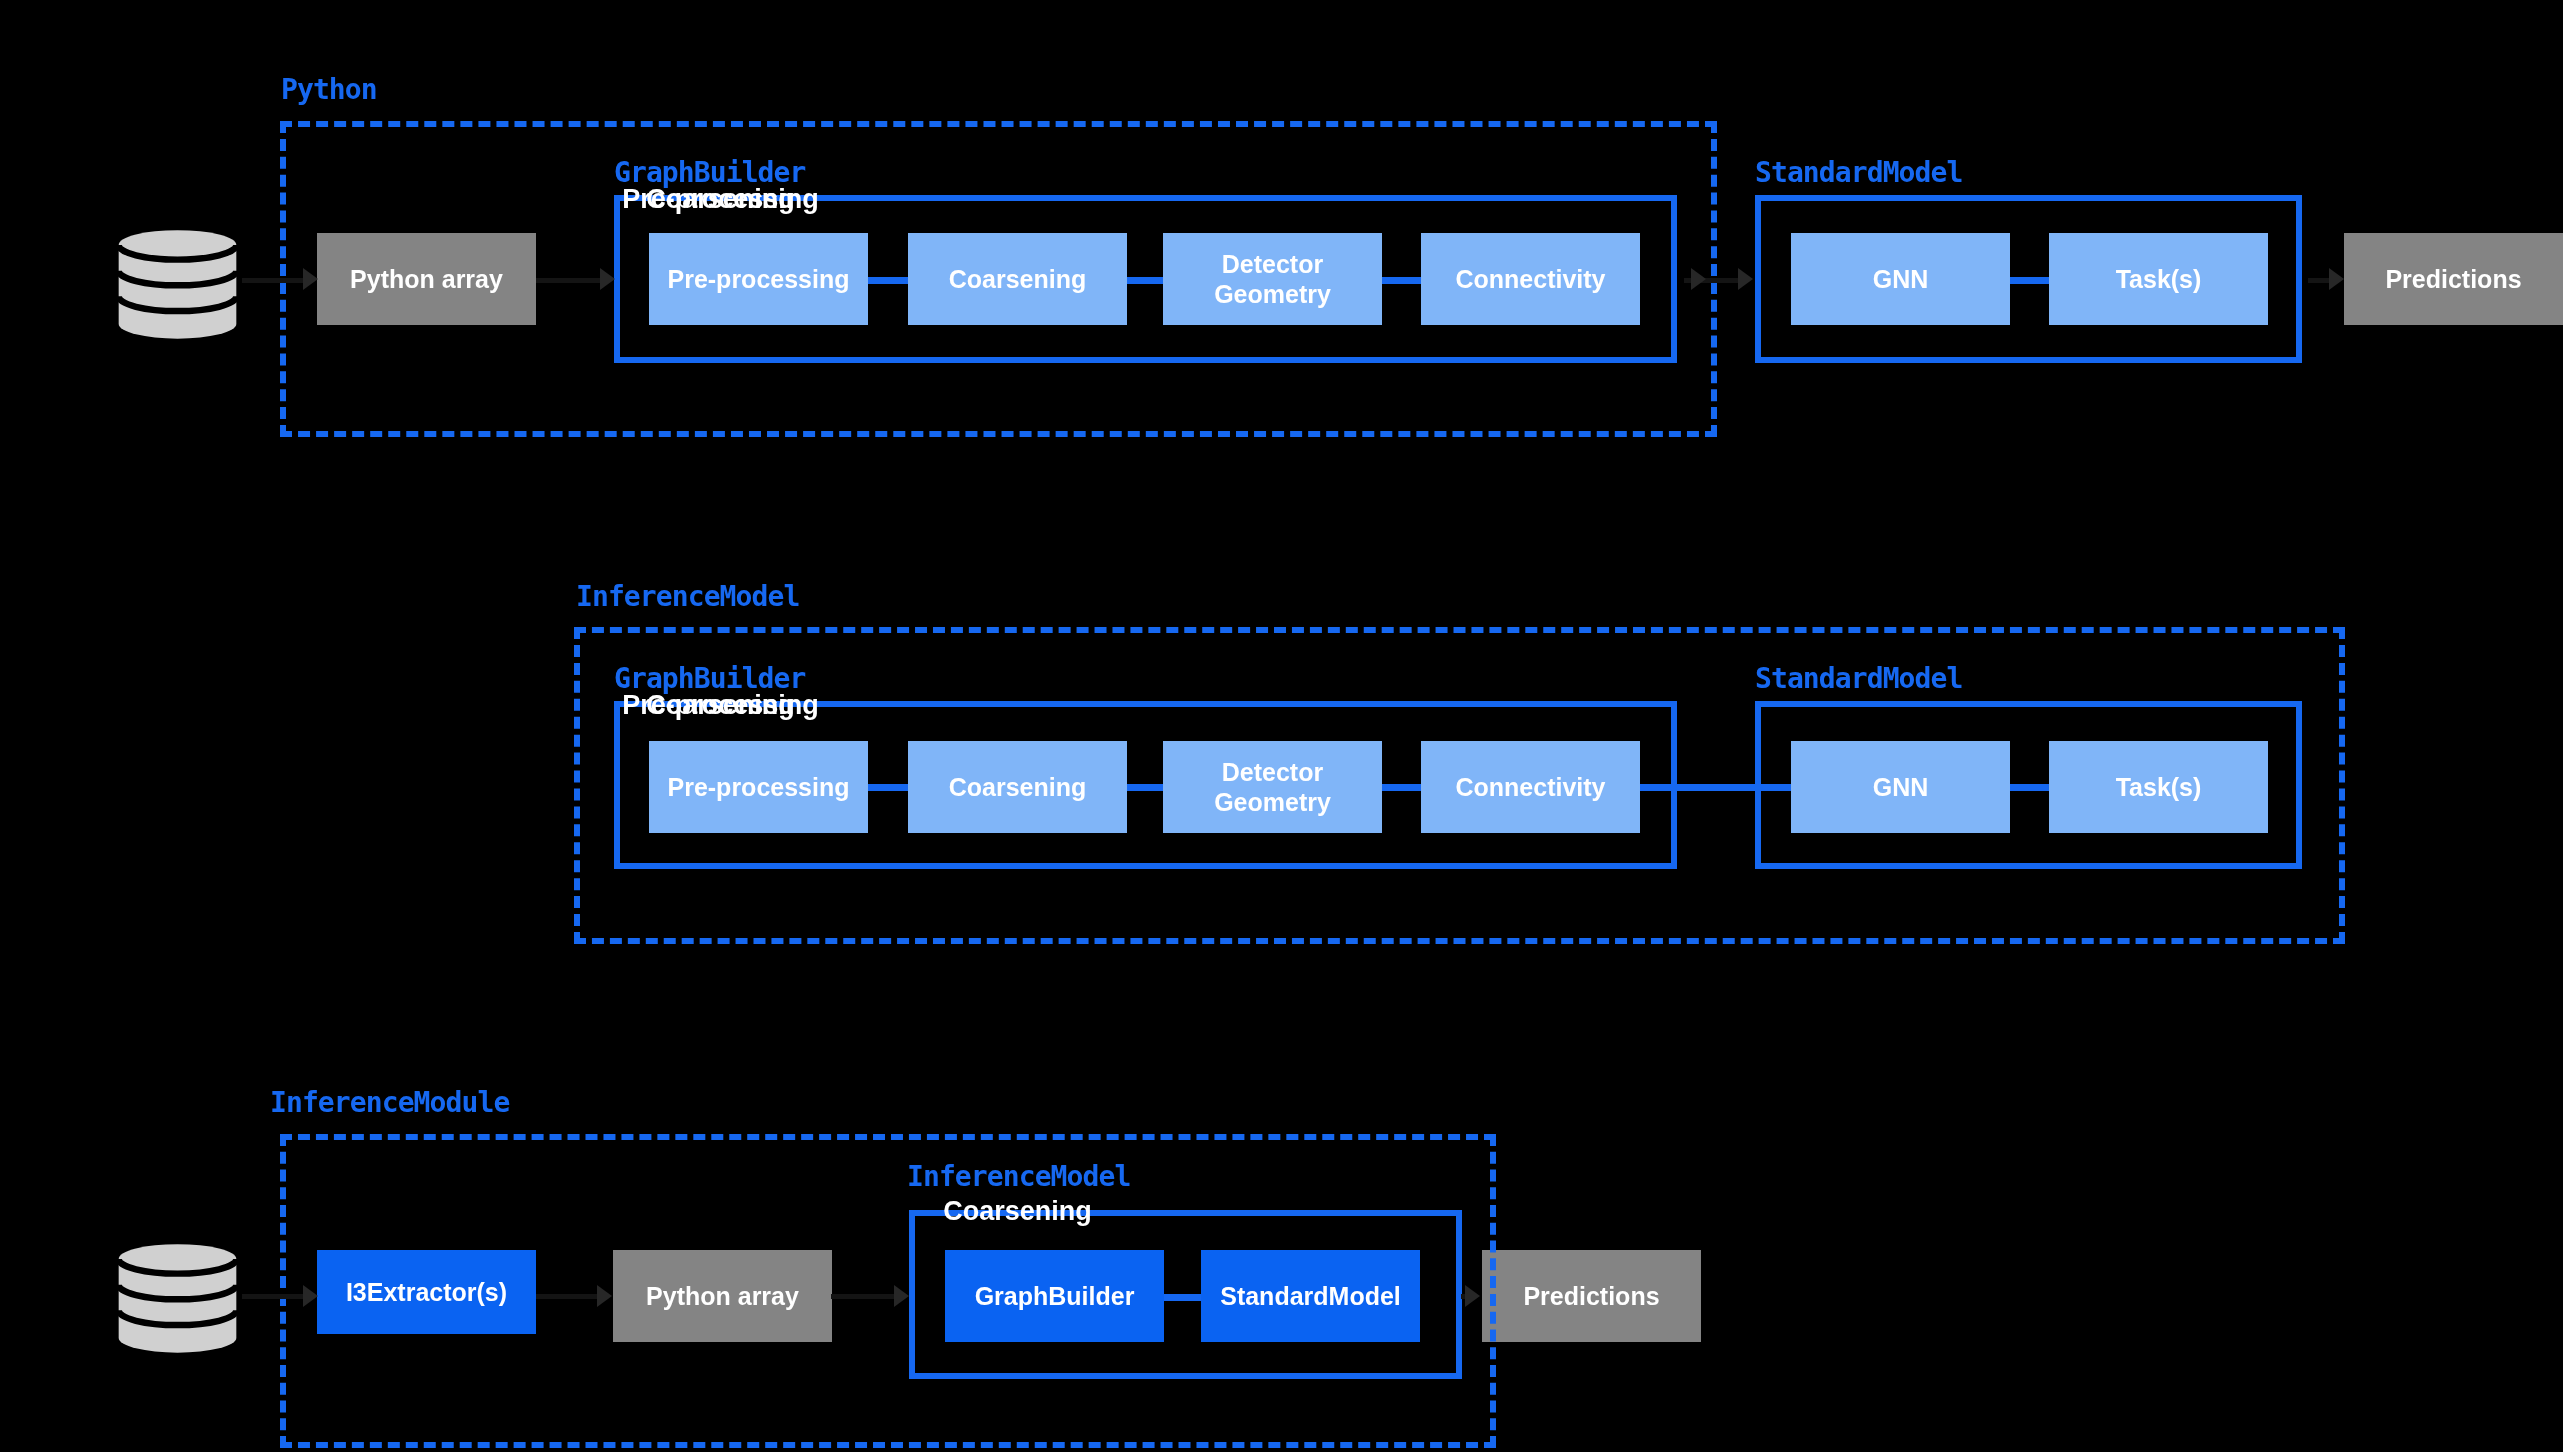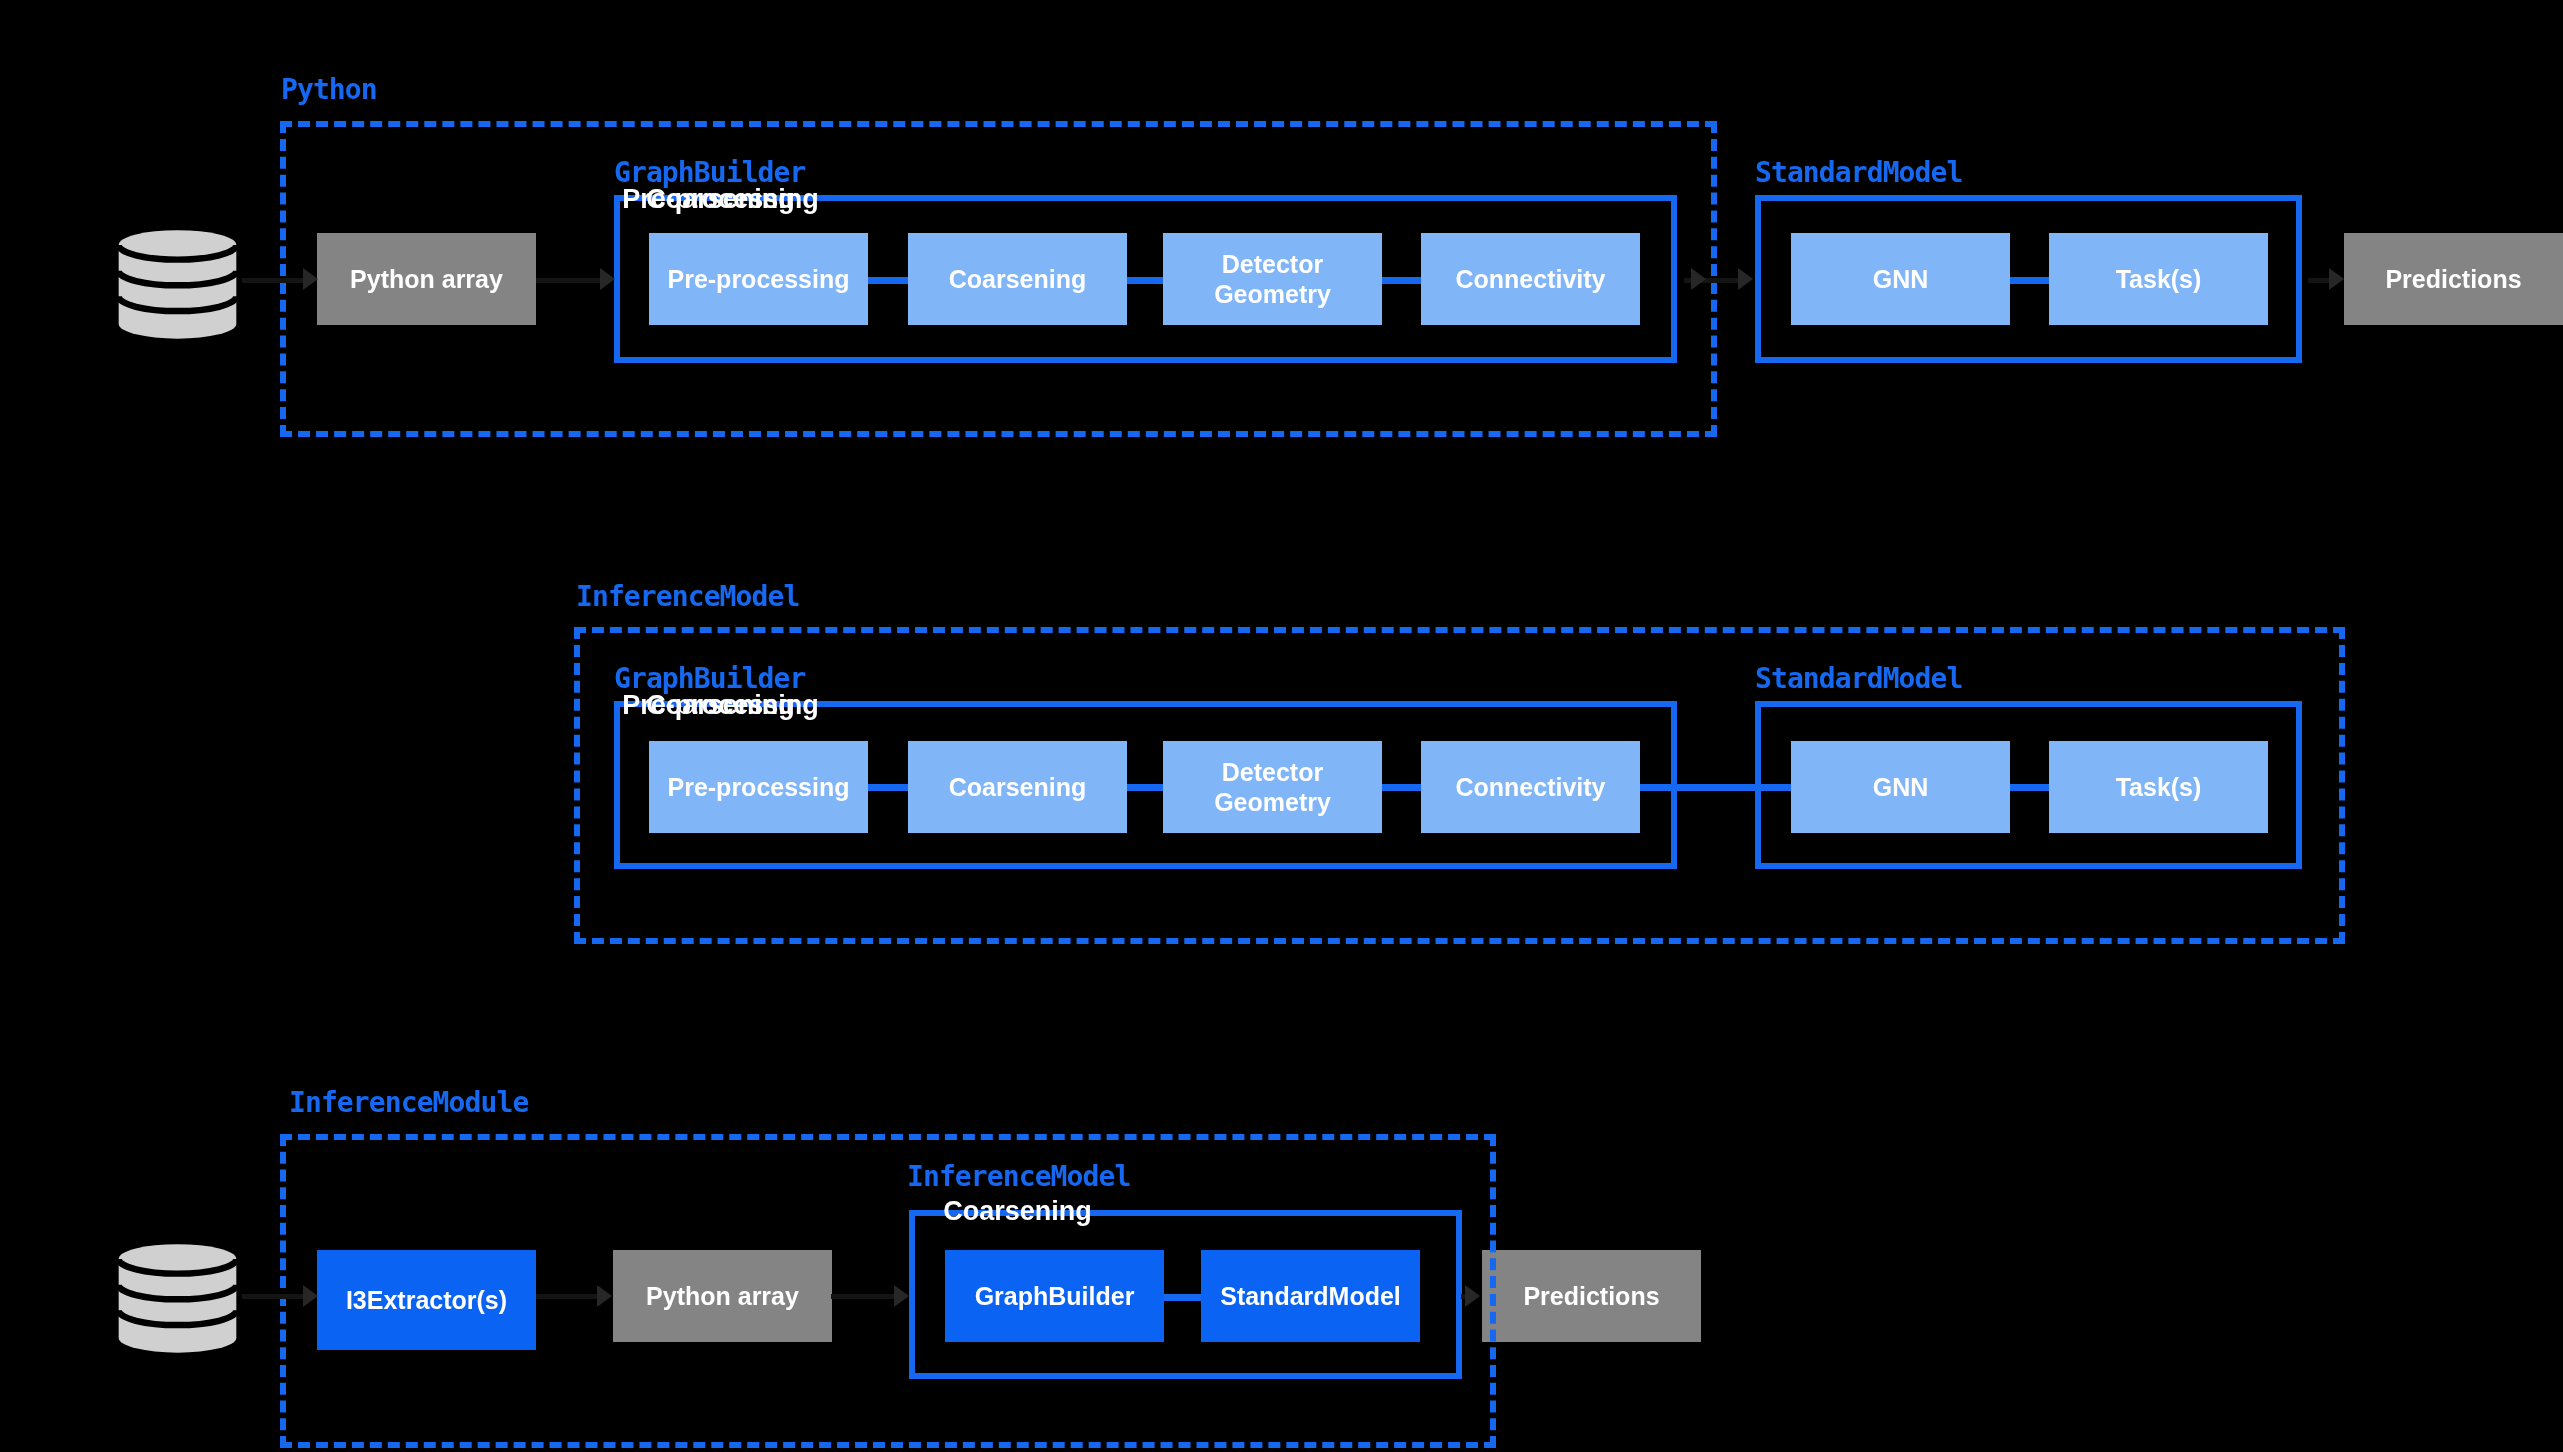--- a/index.html
+++ b/index.html
@@ -102,24 +102,24 @@
   <div class="node light" style="left:2049px;top:741px;width:219px;height:92px">Task(s)</div>
   <div class="hline" style="left:2010px;top:784px;width:40px"></div>
 
   <svg class="dbicon" style="left:113px;top:1235px" width="129" height="125" viewBox="0 0 140 136">
     <path d="M6 26 A64 16 0 0 1 134 26 L134 112 A64 16 0 0 1 6 112 Z" fill="#D0D0D0"></path>
     <path d="M6 26 A64 16 0 0 0 134 26" stroke="#000" stroke-width="7" fill="none"></path>
     <path d="M6 54 A64 16 0 0 0 134 54" stroke="#000" stroke-width="7" fill="none"></path>
     <path d="M6 82 A64 16 0 0 0 134 82" stroke="#000" stroke-width="7" fill="none"></path>
   </svg>
 
-  <div class="mono-label" style="left:289px;top:1089px">InferenceModule</div>
+  <div class="mono-label" style="left:270px;top:1089px">InferenceModule</div>
   <div class="dashed" style="left:280px;top:1134px;width:1216px;height:314px"></div>
 
-  <div class="node bright" style="left:317px;top:1250px;width:219px;height:100px">I3Extractor(s)</div>
+  <div class="node bright" style="left:317px;top:1250px;width:219px;height:84px">I3Extractor(s)</div>
   <div class="node gray" style="left:613px;top:1250px;width:219px;height:92px">Python array</div>
 
   <div class="mono-label" style="left:907px;top:1163px">InferenceModel</div>
   <div class="solid" style="left:909px;top:1210px;width:553px;height:169px"></div>
 
   <div class="overlap" style="left:879px;top:1197px">
     <span>Coarsening</span>
   </div>
 
   <div class="node bright" style="left:945px;top:1250px;width:219px;height:92px">GraphBuilder</div>

